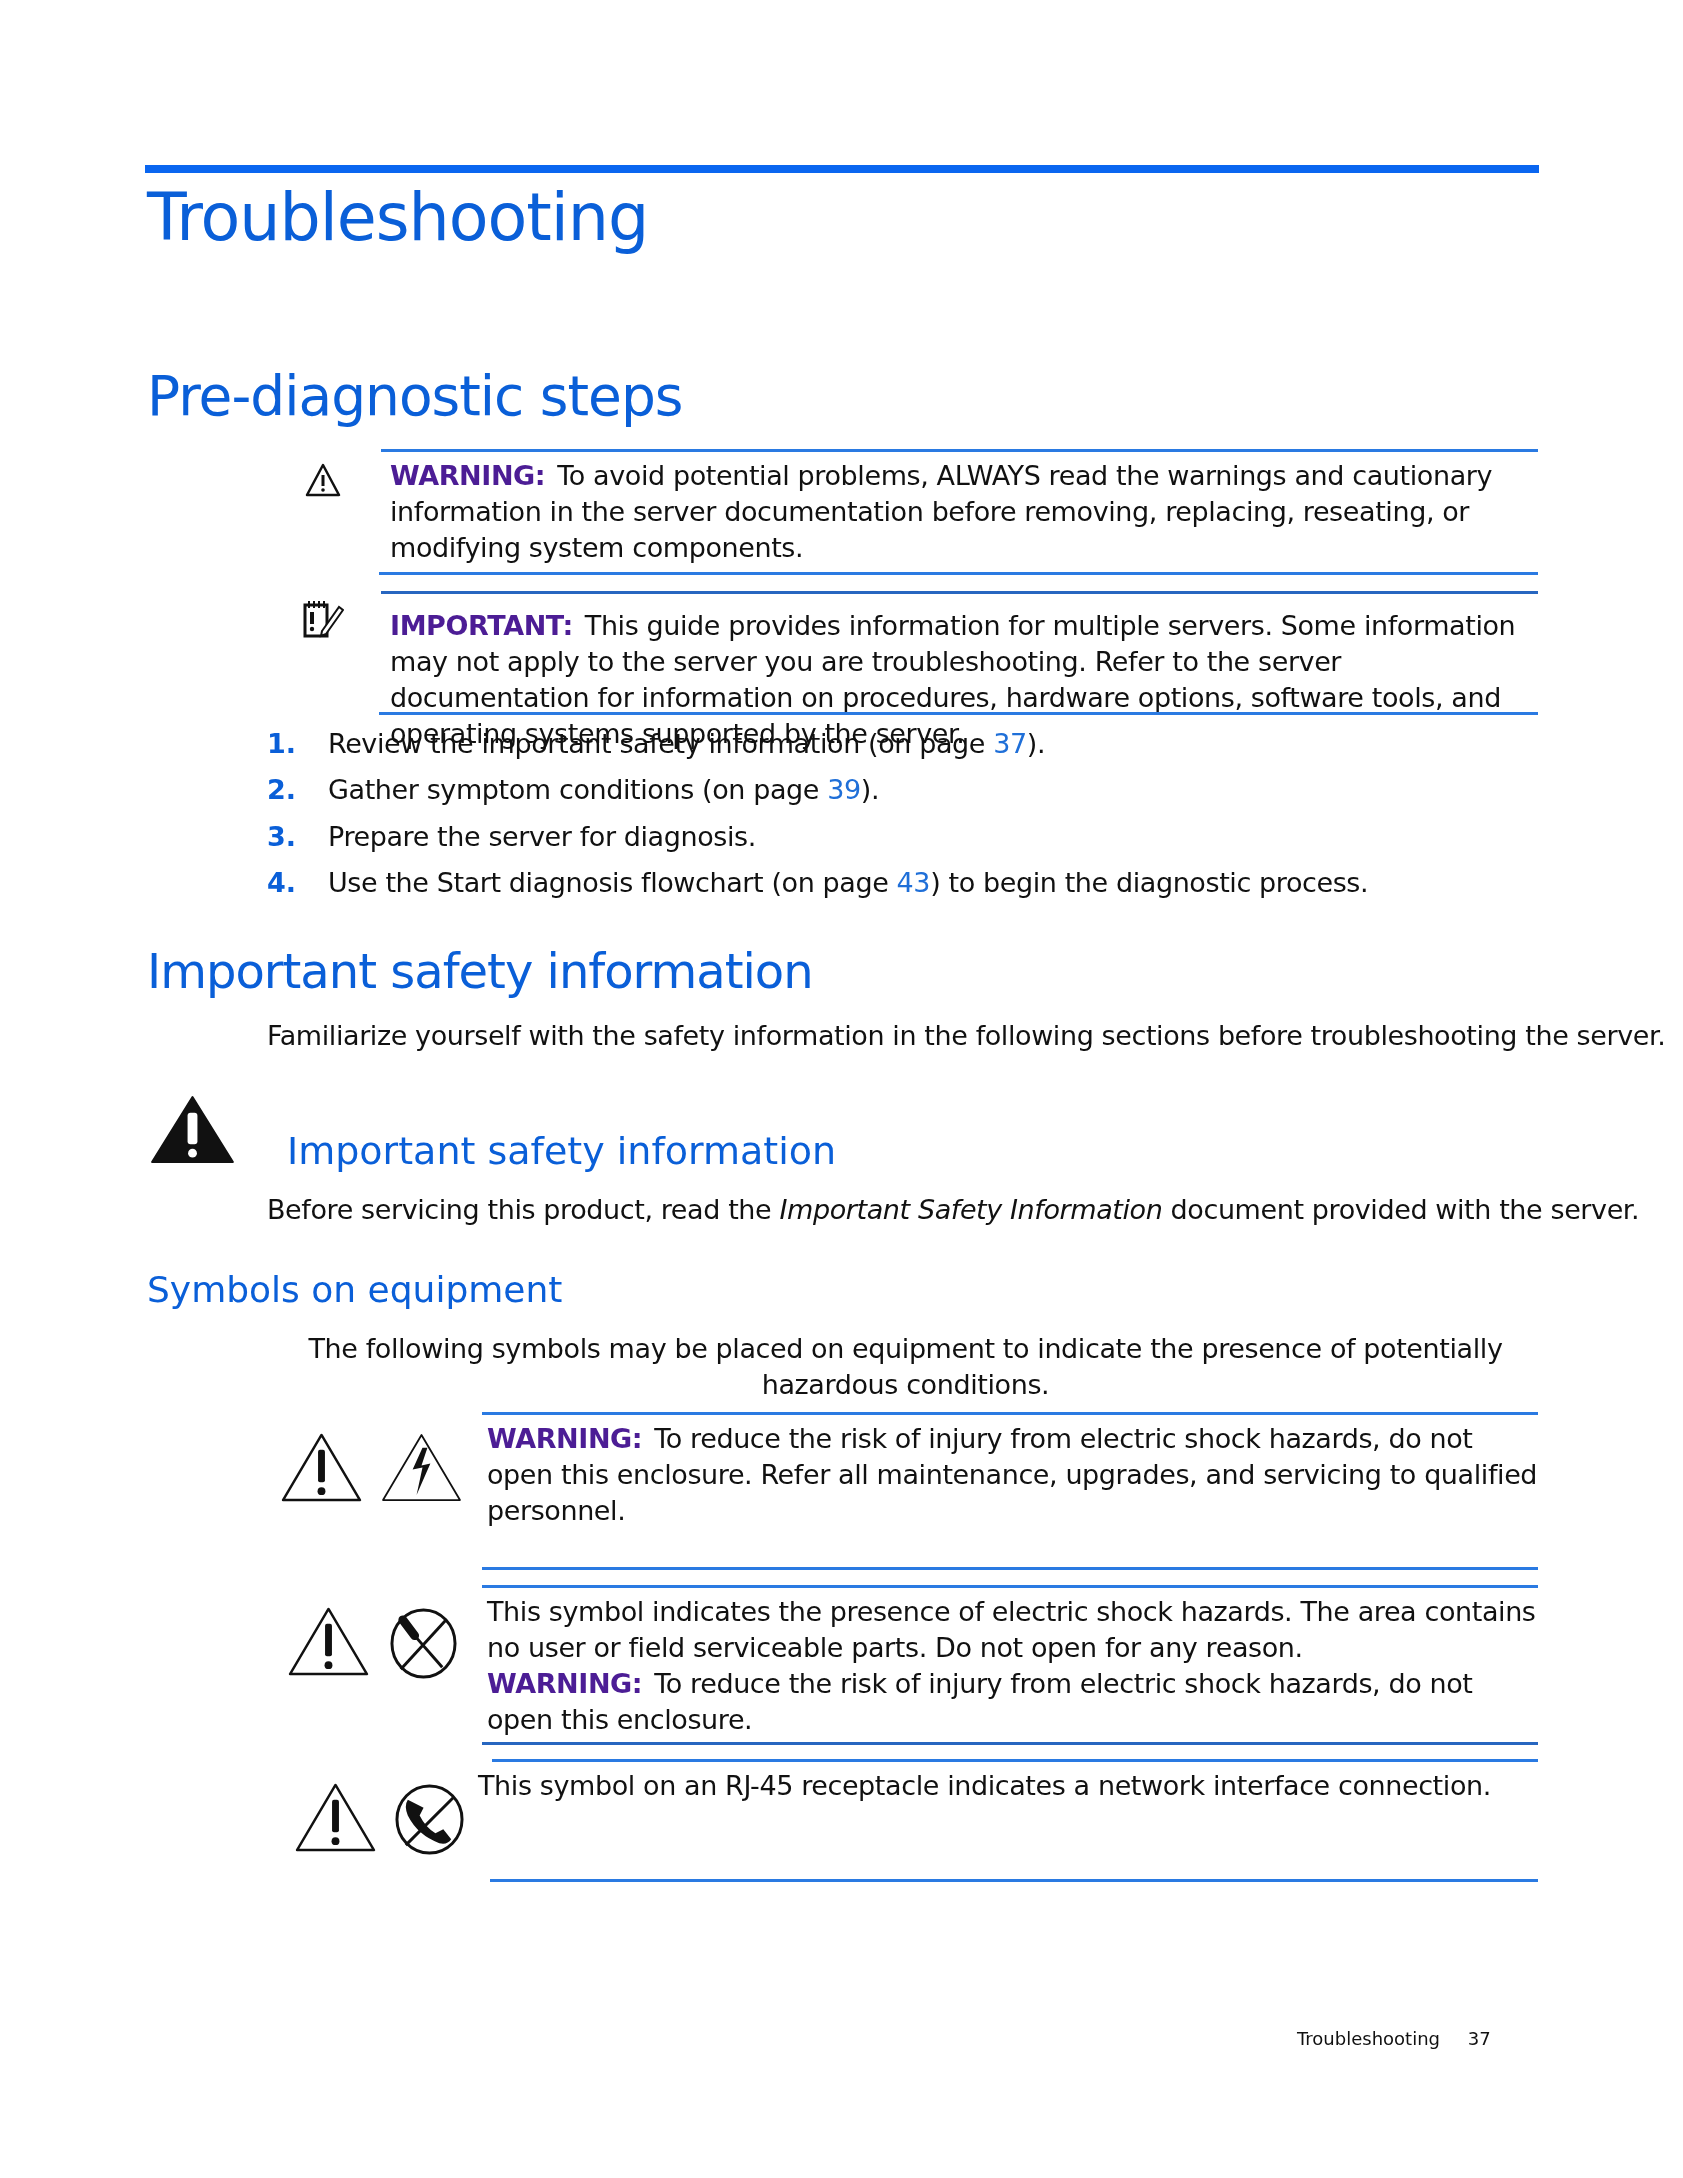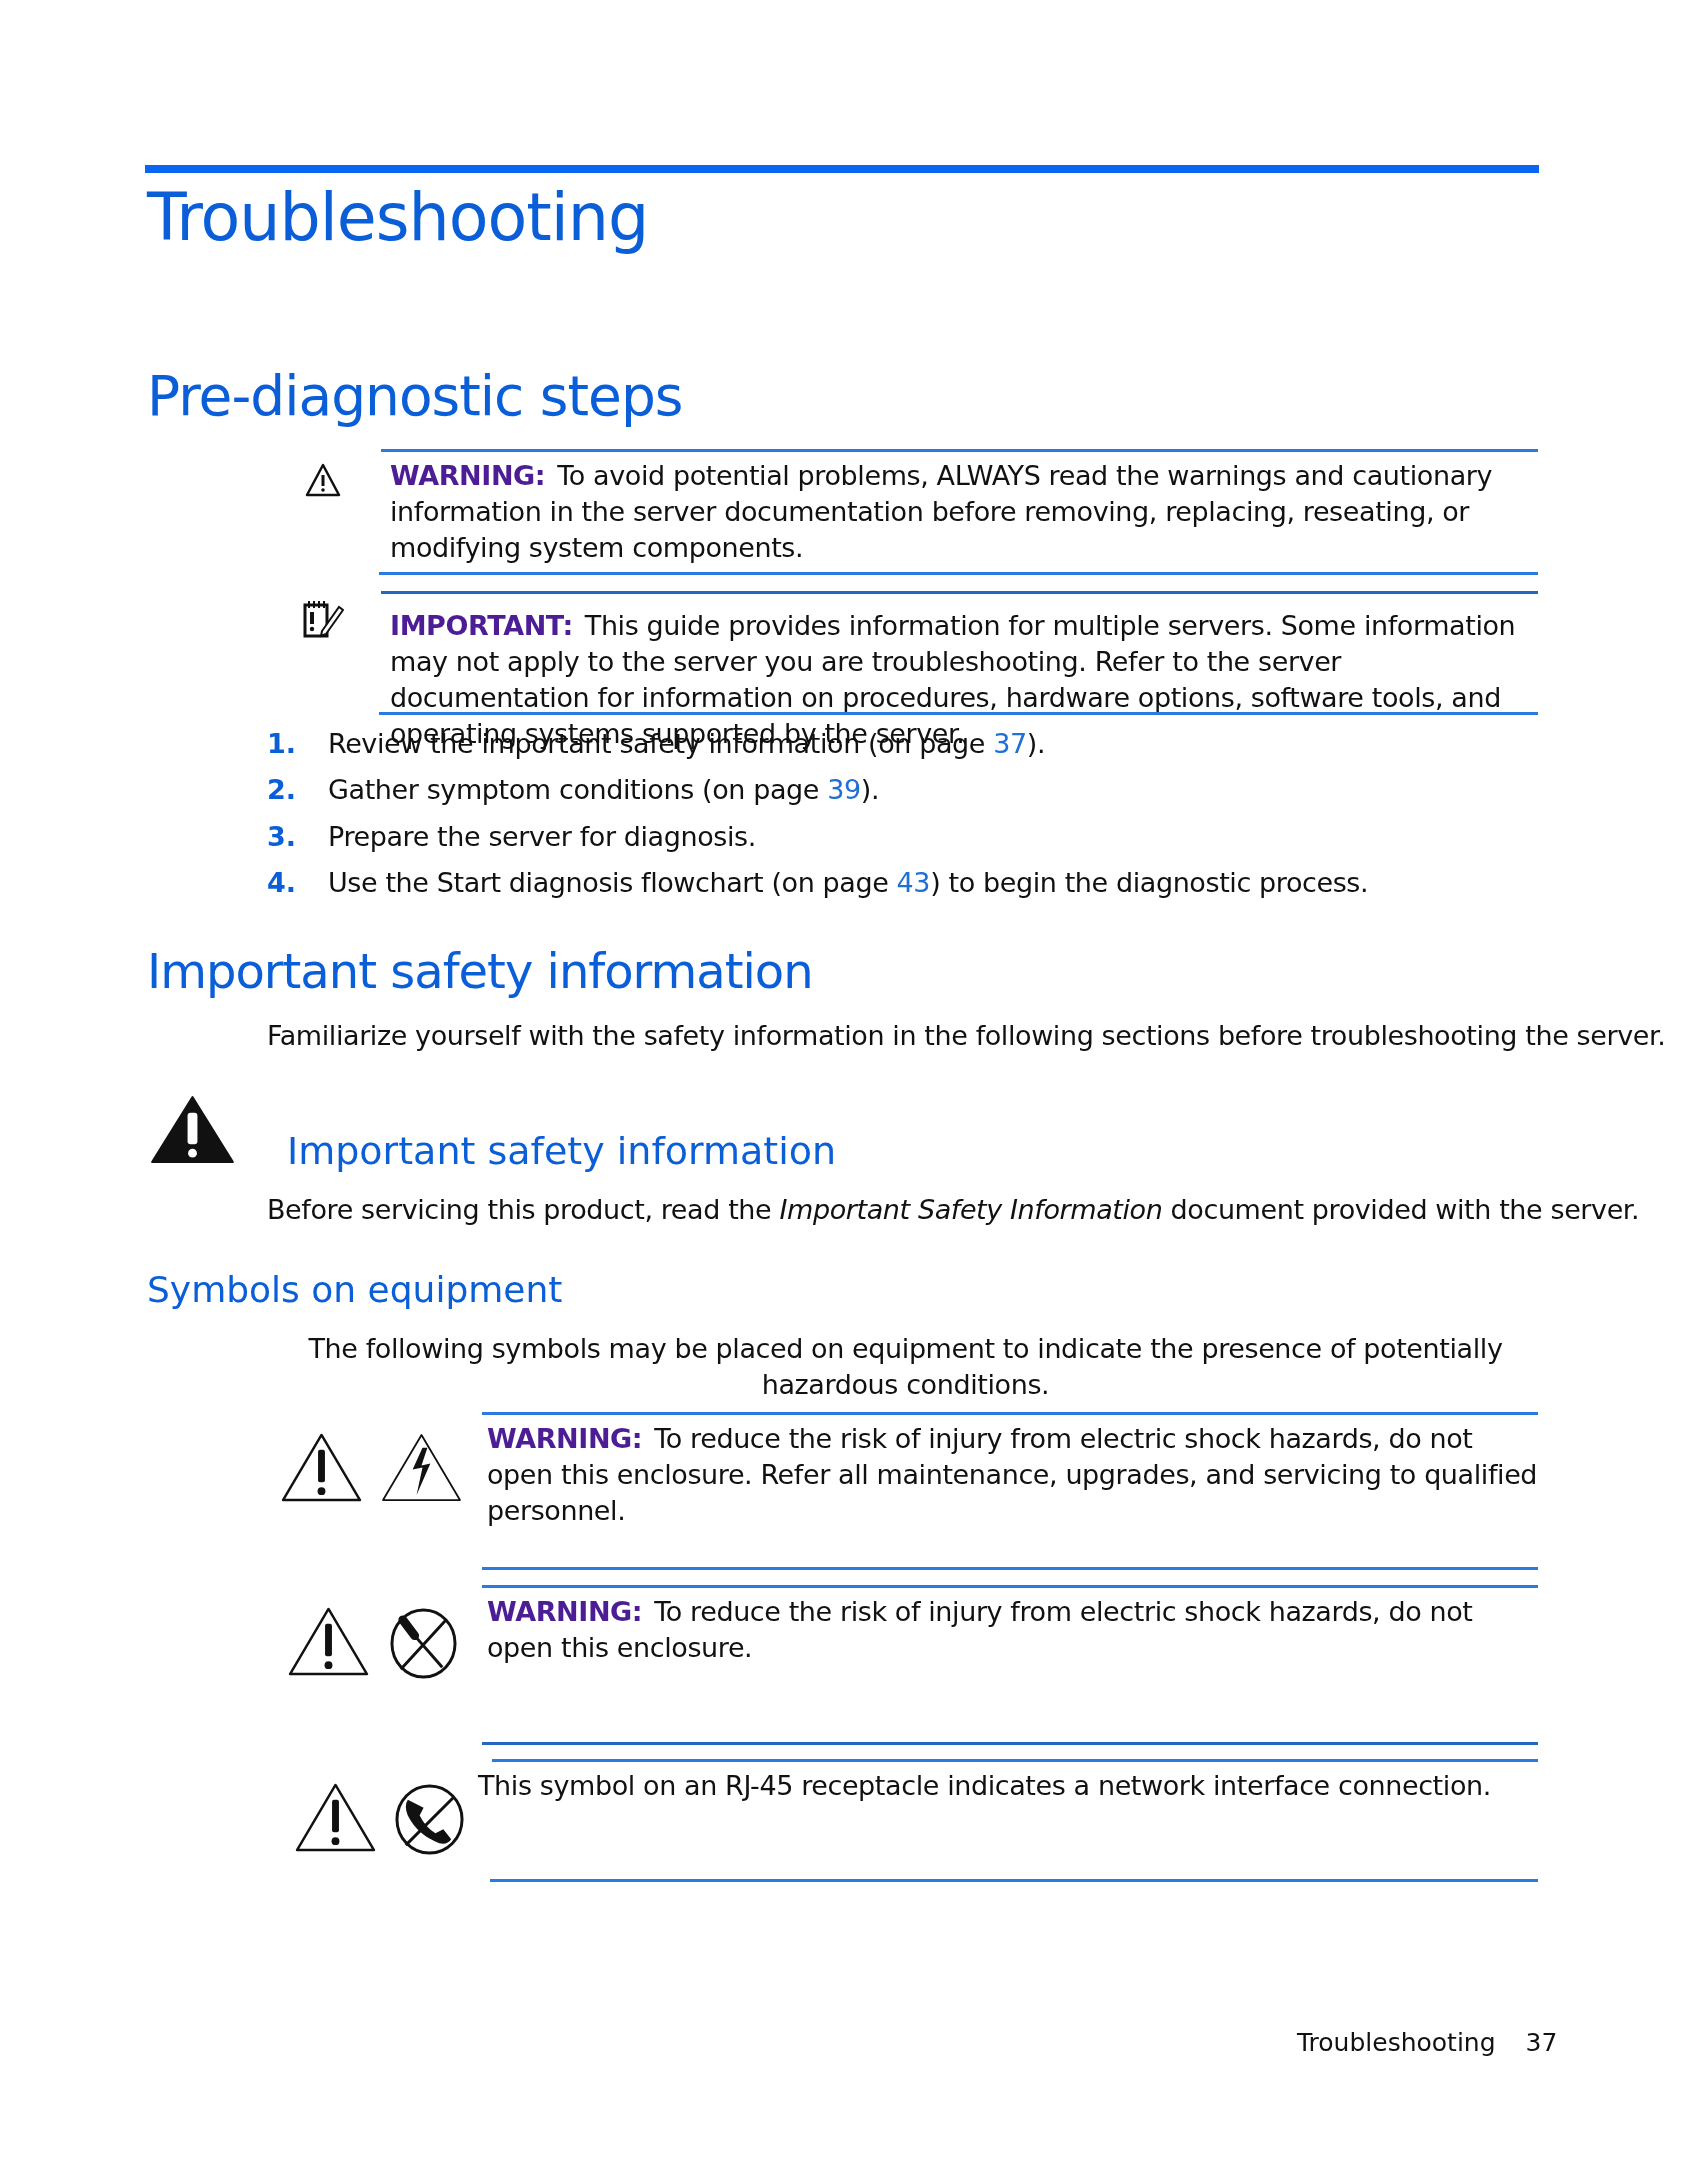--- a/index.html
+++ b/index.html
@@ -13,21 +13,21 @@
   .h3 { left:287px; top:1129px; font-size:38px; color:#0a5fd8; font-weight:normal; margin:0; }
   .h4 { left:147px; top:1269px; font-size:36px; color:#0a5fd8; font-weight:normal; margin:0; }
   .rule { height:3px; background:#2a7ae2; }
   .rule.dark { background:#2766c0; }
   .note-text { font-size:27px; line-height:36px; letter-spacing:-0.4px; }
   .lbl { color:#4c1d95; font-weight:bold; margin-right:12px; }
   .list-num { font-size:27px; font-weight:bold; color:#0a5fd8; }
   .list-text { font-size:27px; letter-spacing:-0.4px; }
   .link { color:#1f6fd8; }
   .para { font-size:27px; line-height:36px; letter-spacing:-0.4px; }
-  .footer { font-size:25px; }
+  .footer { font-size:18px; }
   svg { display:block; }
 </style>
 </head>
 <body>
 
 <div class="abs top-rule"></div>
 <h1 class="abs h0">Troubleshooting</h1>
 
 <h2 class="abs h1">Pre-diagnostic steps</h2>
 
@@ -123,20 +123,21 @@
 </div>
 <div class="abs" style="left:389px; top:1608px;">
   <svg width="69" height="71" viewBox="0 0 70 72">
       <ellipse cx="35" cy="36" rx="32" ry="34" fill="#fff" stroke="#111" stroke-width="3"></ellipse>
       <path d="M14 12 L26 28" stroke="#111" stroke-width="9" stroke-linecap="round"></path>
       <path d="M26 28 L54 60" stroke="#111" stroke-width="3"></path>
       <path d="M58 12 L12 62" stroke="#111" stroke-width="3"></path>
     </svg>
 </div>
 <div class="abs para" style="left:487px; top:1594px; width:1057px;">
+  <div>This symbol indicates the presence of electric shock hazards. The area contains no user or field serviceable parts. Do not open for any reason.</div>
   <div><span class="lbl">WARNING:</span><span>To reduce the risk of injury from electric shock hazards, do not open this enclosure.</span></div>
 </div>
 <div class="abs rule dark" style="left:482px; top:1742px; width:1056px;"></div>
 
 <div class="abs rule" style="left:492px; top:1759px; width:1046px;"></div>
 <div class="abs" style="left:294px; top:1782px;">
   <svg width="83" height="71" viewBox="0 0 84 72">
       <path d="M42 3 L81 69 L3 69 Z" fill="#fff" stroke="#111" stroke-width="2.5" stroke-linejoin="round"></path>
       <rect x="38.5" y="18" width="7" height="33" rx="2" fill="#111"></rect>
       <circle cx="42" cy="60" r="4" fill="#111"></circle>

